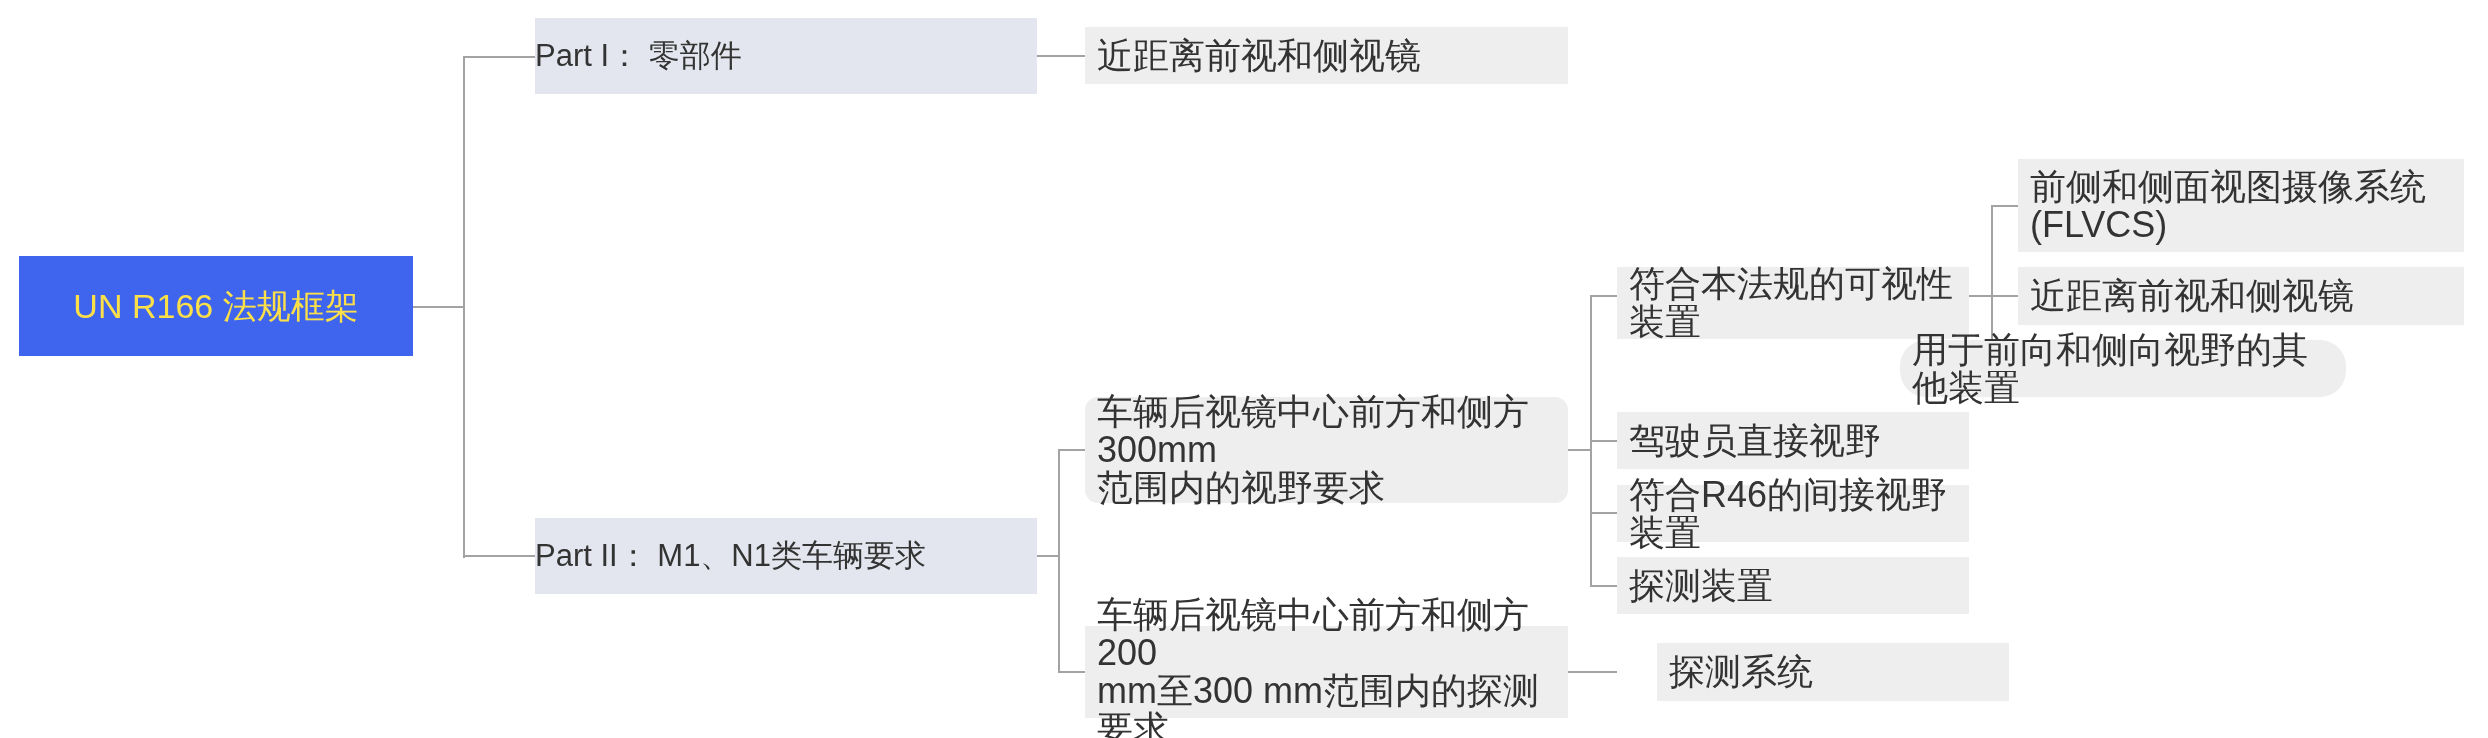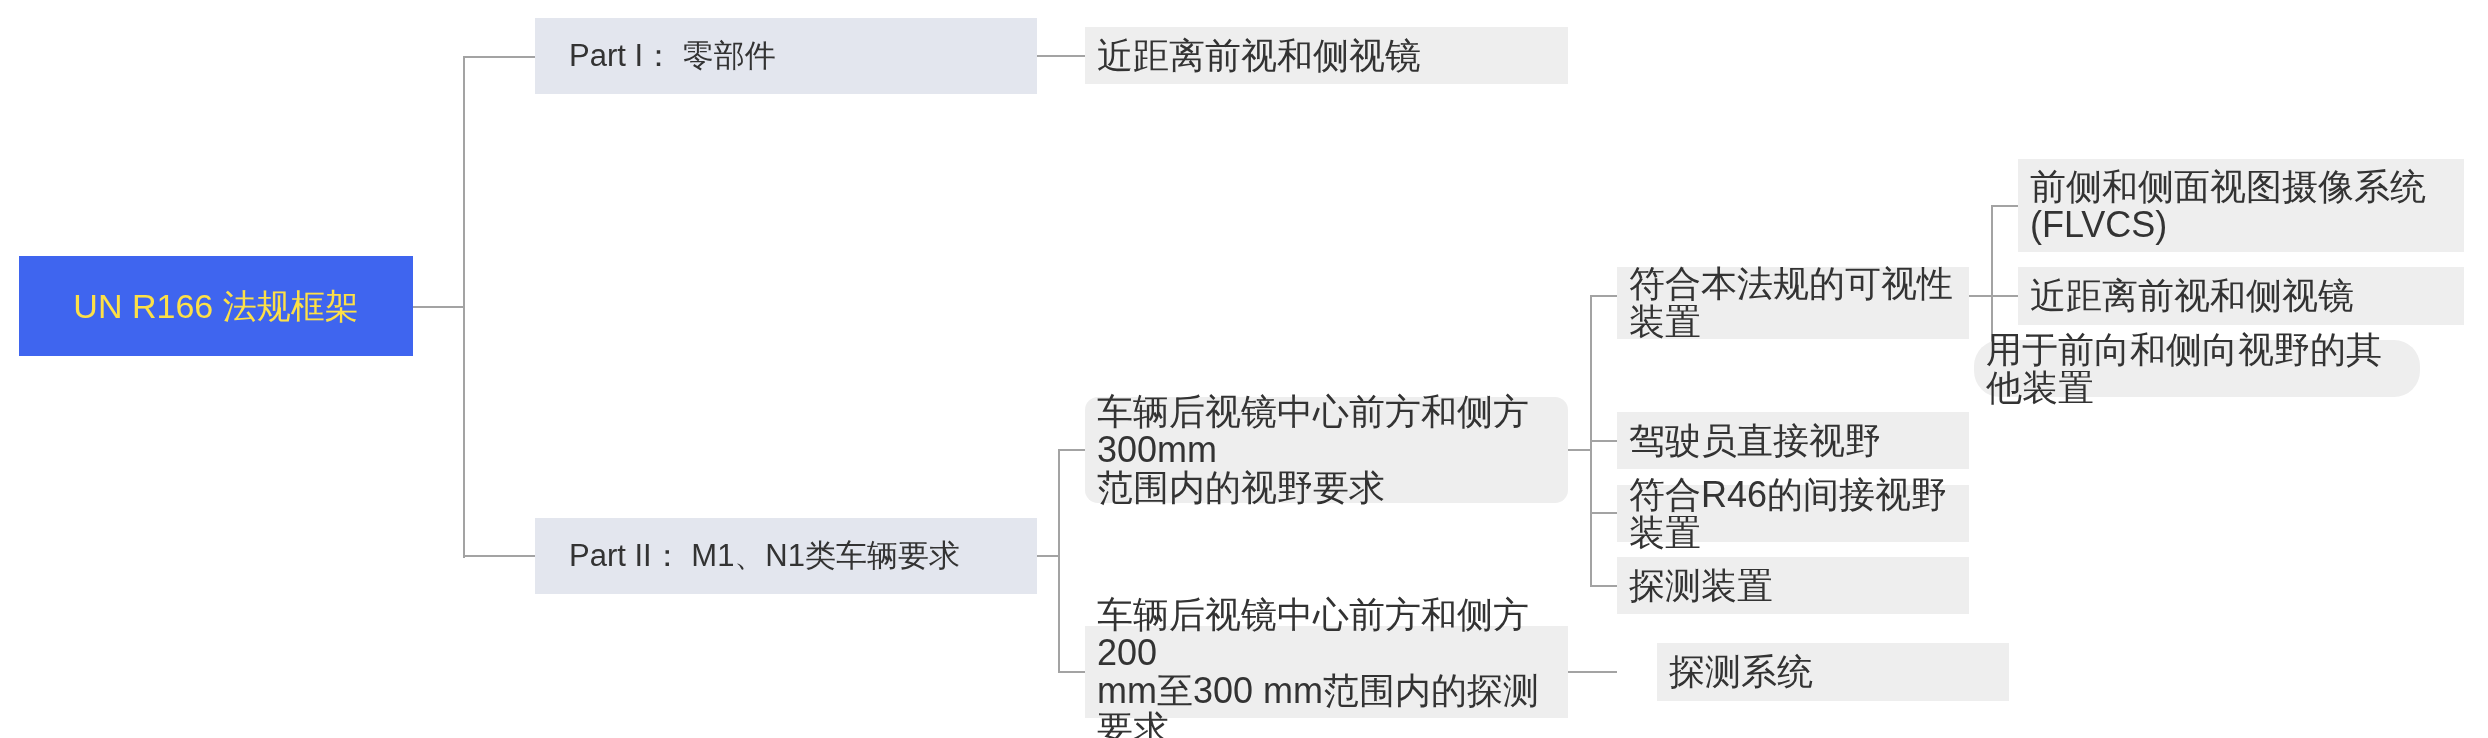--- a/index.html
+++ b/index.html
@@ -35,21 +35,20 @@
       white-space: pre-line;
     }
     .root {
       background: #3f65ef;
       color: #fde047;
       justify-content: center;
       font-size: 34px;
     }
     .lvl1 {
       background: #e3e6ee;
-      padding-left: 34px;
       font-size: 31px;
     }
     .leaf {
       background: #eeeeee;
       padding-left: 12px;
       padding-right: 10px;
     }
     .line {
       position: absolute;
       background: #a3a3a3;
@@ -137,17 +136,17 @@
 
   <div class="node leaf" style="left:2018px; top:159px; width:446px; height:93px;">
     <span>前侧和侧面视图摄像系统
 (FLVCS)</span>
   </div>
 
   <div class="node leaf" style="left:2018px; top:267px; width:446px; height:58px;">
     <span>近距离前视和侧视镜</span>
   </div>
 
-  <div class="node leaf" style="left:1974px; top:340px; width:446px; height:57px;border-radius:26px;">
+  <div class="node leaf" style="left:1900px; top:340px; width:446px; height:57px;border-radius:26px;">
     <span>用于前向和侧向视野的其他装置</span>
   </div>
 
 </div>
 
 </body></html>

